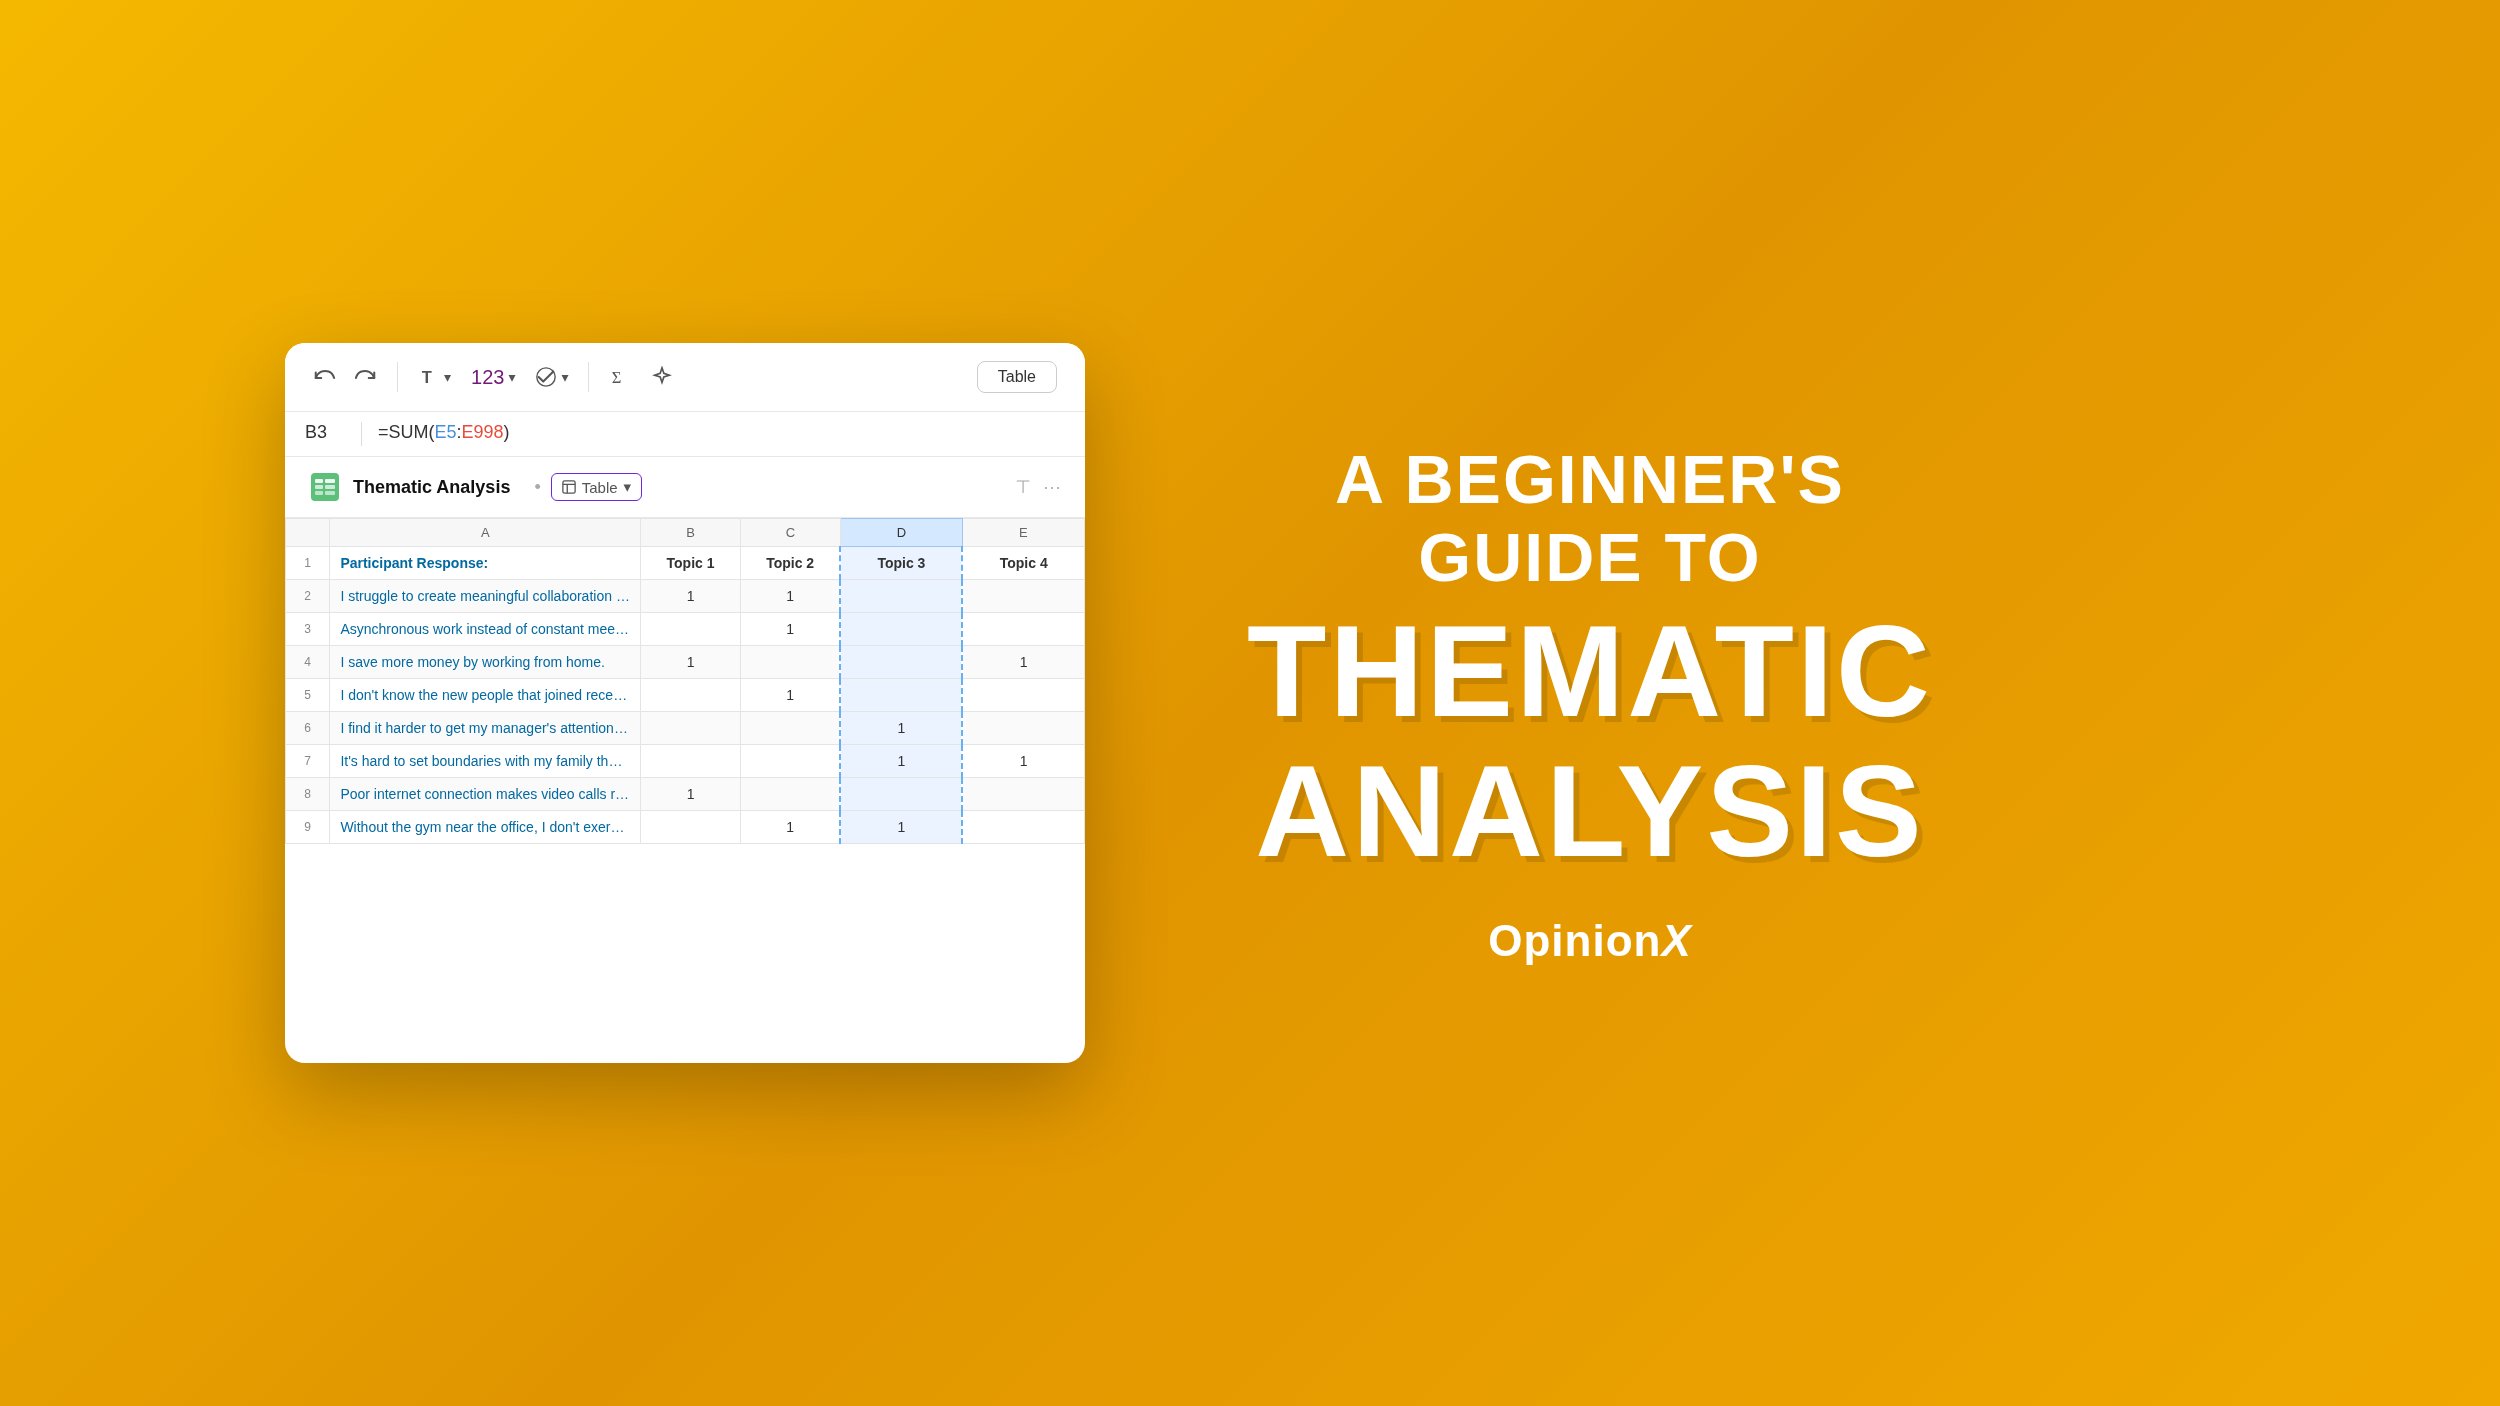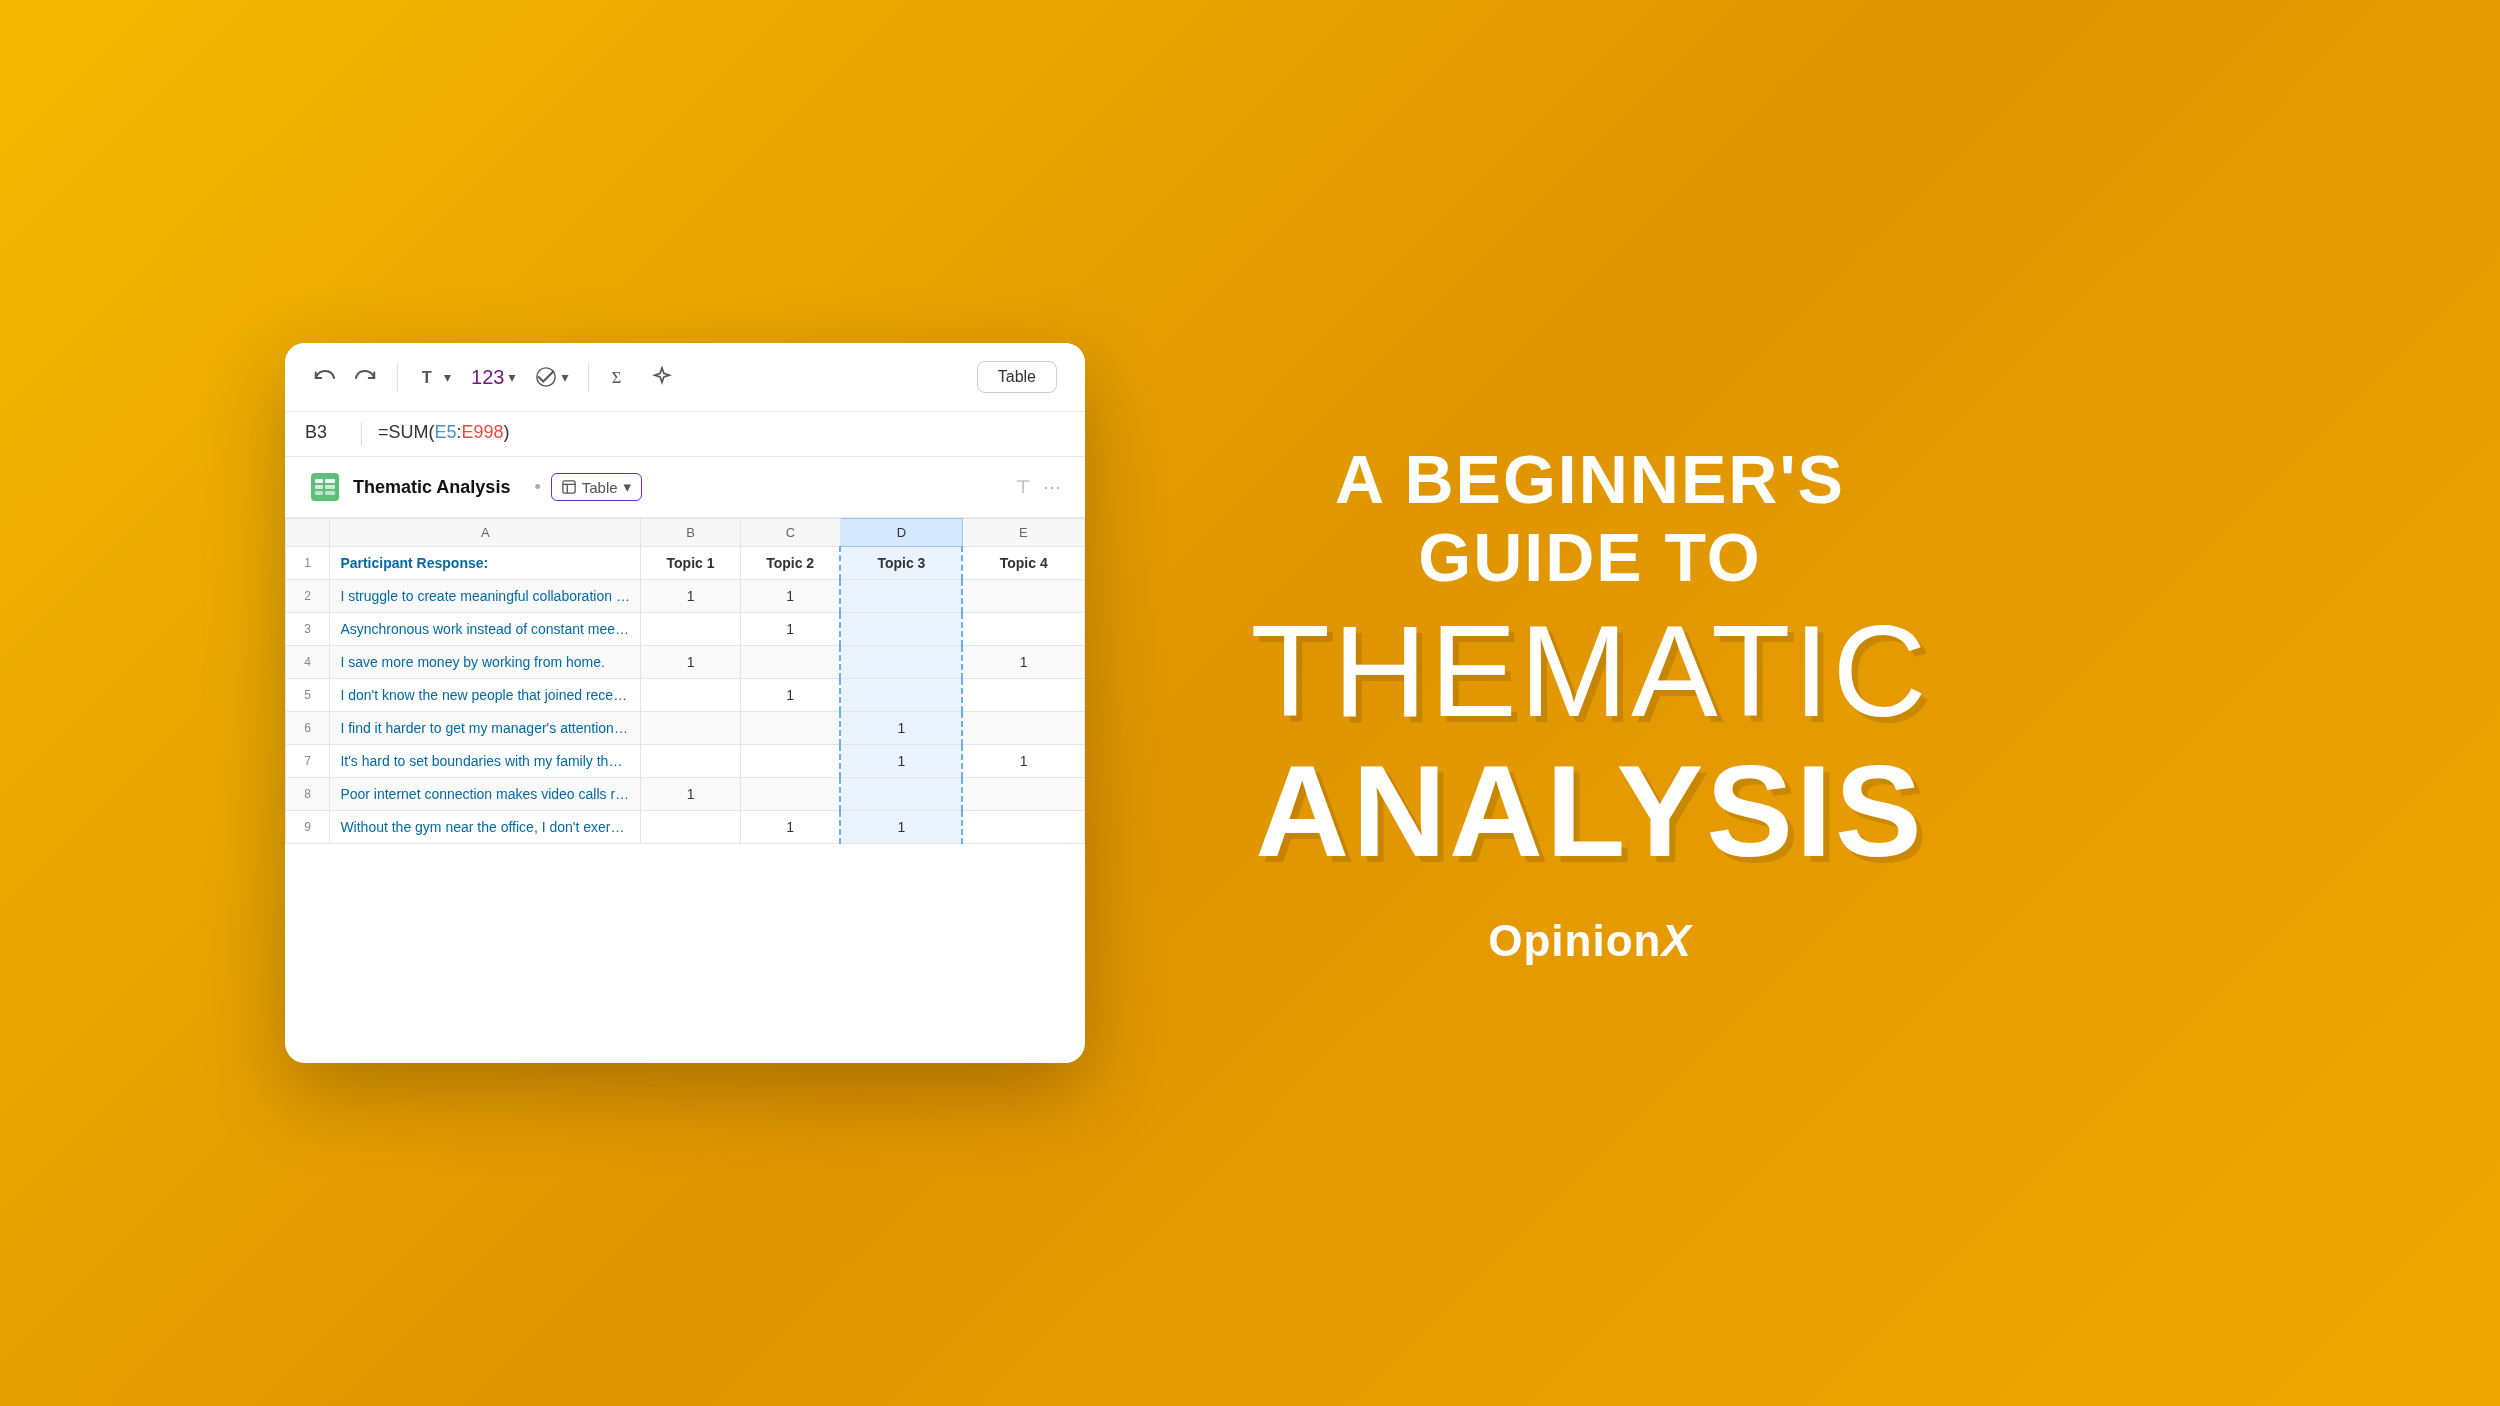--- a/index.html
+++ b/index.html
@@ -282,21 +282,21 @@
       font-weight: 800;
       color: #fff;
       letter-spacing: 2px;
       text-align: left;
       line-height: 1.15;
       margin-bottom: 0;
     }
 
     .thematic-line {
       font-size: 130px;
-      font-weight: 400;
+      font-weight: 700;
       color: #fff;
       letter-spacing: 3px;
       text-align: center;
       line-height: 1;
       text-shadow: 6px 6px 0px rgba(0,0,0,0.12);
       margin: 10px 4px;
     }
 
     .analysis-line {
       font-size: 130px;

